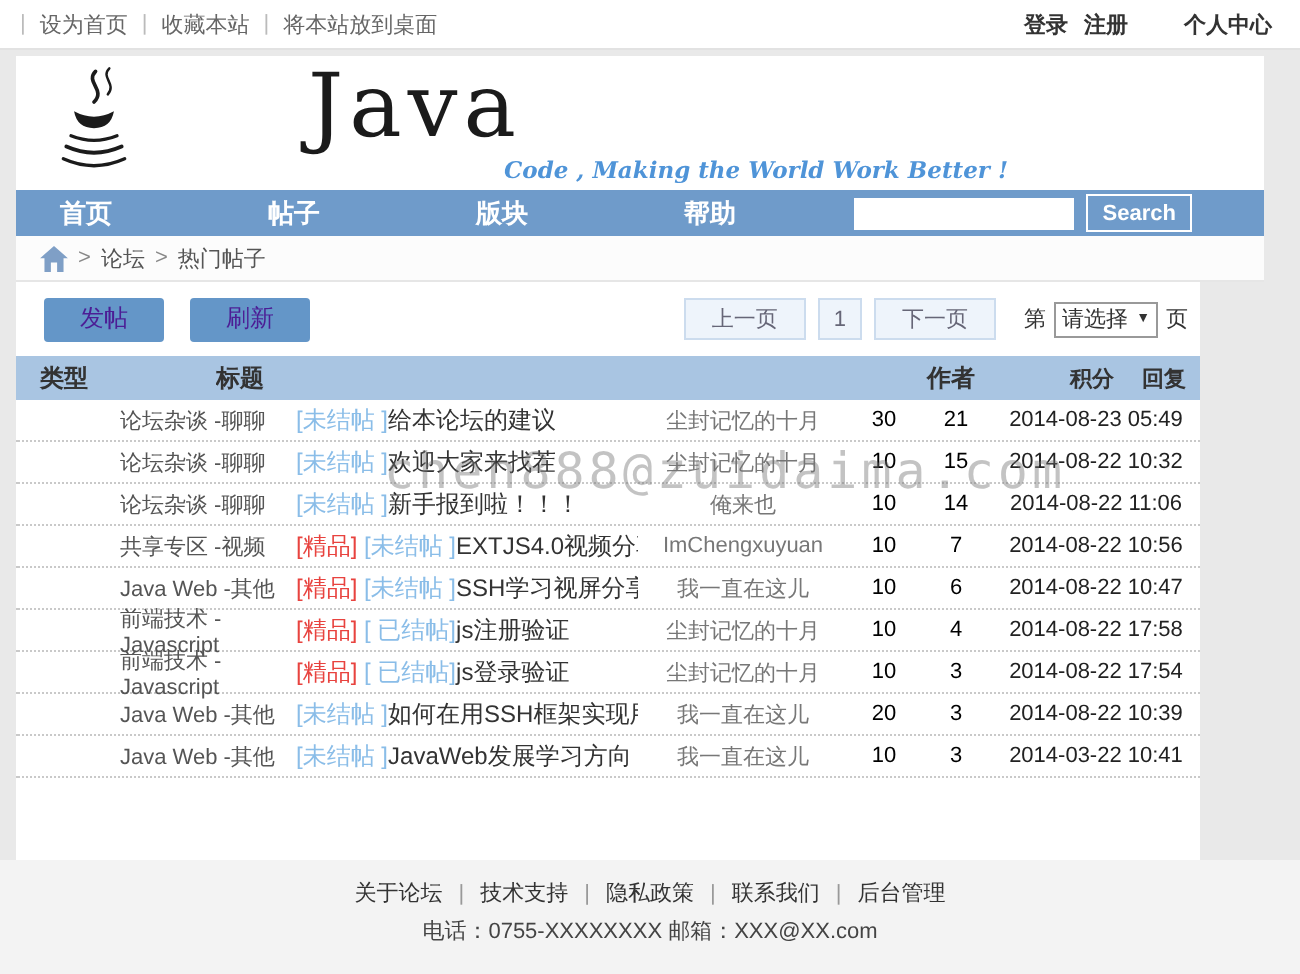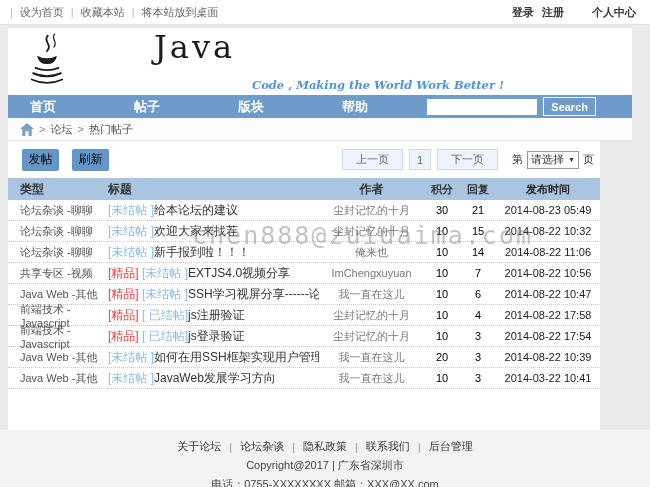--- a/index.html
+++ b/index.html
@@ -13,49 +13,49 @@
   .topbar-right { display:flex; align-items:center; gap:8px; font-weight:bold; color:#333; }
   .topbar-right a { color:#333; text-decoration:none; cursor:pointer; }
   .topbar-right .gap { width:12px; }
 
   
   .wrapper { margin:3px 0 0 8px; width:624px; }
 
   
   .header { height:67px; background:#fff; position:relative; }
   .logo-cup { position:absolute; left:16px; top:5px; }
-  .java-text { position:absolute; left:146px; top:0px; font-family:"DejaVu Serif", serif; font-size:32px; color:#1b1b1b; letter-spacing:3px; }
+  .java-text { position:absolute; left:146px; top:0px; font-family:"DejaVu Serif", serif; font-size:44px; color:#1b1b1b; letter-spacing:3px; }
   .tagline { position:absolute; left:244px; top:50px; font-family:"DejaVu Serif", serif; font-style:italic; font-weight:bold; color:#4f94d8; font-size:11.5px; }
 
   
   .nav { height:23px; background:#6f9bca; display:flex; align-items:center;gap:36px; }
   .nav-item { color:#fff; font-weight:bold; font-size:13px; margin-left:22px; width:46px; cursor:pointer; }
   .nav-search { margin-left:auto; display:flex; align-items:center; margin-right:36px; }
   .nav-search input { width:110px; height:16px; border:1px solid #fff; font-size:11px; padding:0 3px; outline:none; }
   .search-btn { height:19px; margin-left:6px; background:#6f9bca; border:1px solid #fff; color:#fff; font-weight:bold; font-size:11px; padding:0 7px; cursor:pointer; font-family:"Liberation Sans", sans-serif; }
 
   
   .breadcrumb { height:23px; background:#fcfcfc; border-bottom:1px solid #e6e6e6; display:flex; align-items:center; padding-left:12px; font-size:11px; color:#555; gap:5px; }
   .breadcrumb .crumb { cursor:pointer; }
   .bc-sep { color:#888; }
 
   
   .content { width:592px; background:#fff; height:289px; position:relative; }
   .toolbar { height:37px; display:flex; align-items:center; padding:0 6px 0 14px; }
-  .btn-blue { width:37px; height:22px; background:#6496c8; color:#000000; font-size:12px; border:none; border-radius:2px; margin-right:13px; cursor:pointer; font-family:"Liberation Sans", sans-serif; }
+  .btn-blue { width:60px; height:22px; background:#6496c8; color:#4c1d95; font-size:12px; border:none; border-radius:2px; margin-right:13px; cursor:pointer; font-family:"Liberation Sans", sans-serif; }
   .pager { margin-left:auto; display:flex; align-items:center; gap:6px; }
   .pg { height:21px; background:#eef4fb; border:1px solid #ccdcee; color:#667; font-size:11px; display:flex; align-items:center; padding:0 13px; cursor:pointer; }
   .pg-num { padding:0 7px; }
   .jump { display:flex; align-items:center; gap:4px; margin-left:8px; font-size:11px; color:#333; }
   .jump-select { width:52px; height:18px; border:1px solid #999; display:flex; align-items:center; justify-content:space-between; padding:0 3px; cursor:pointer; background:#fff; }
   .jump-select .caret { font-size:7px; color:#333; }
 
   
   .thead { display:flex; background:#a9c5e2; height:22px; align-items:center; font-weight:bold; color:#333; font-size:12px; }
-  .trow { display:flex; height:21px; align-items:center; border-bottom:1px dotted #c9c9c9; background:#fff; }
+  .trow { display:flex; height:21px; align-items:center; border-bottom:1px dotted #c9c9c9; background:#fff;padding-left:40px; }
   .col-type { width:100px; padding-left:12px; font-size:11px; color:#555; }
   .col-title { flex:1; overflow:hidden; white-space:nowrap; font-size:12px; }
   .col-author { width:105px; text-align:center; font-size:11px; color:#777; }
   .col-points { width:36px; text-align:center; font-size:11px; }
   .col-replies { width:36px; text-align:center; font-size:11px; }
   .col-time { width:104px; text-align:center; font-size:11px; color:#222; }
   .thead .col-type, .thead .col-title, .thead .col-author { font-size:12px; color:#333; }
   .tag-blue { color:#8abde8; }
   .tag-red { color:#e8433f; }
   .title-link { color:#333; cursor:pointer; }
@@ -148,21 +148,20 @@
         </span>
       </span>
     </div>
 
     <div class="thead">
       <span class="col-type">类型</span>
       <span class="col-title">标题</span>
       <span class="col-author">作者</span>
       <span class="col-points">积分</span>
       <span class="col-replies">回复</span>
-      <span class="col-time">发布时间</span>
     </div>
     <div>
         <div class="trow">
           <span class="col-type">论坛杂谈 -聊聊</span>
           <span class="col-title"><span class="tag-blue">[未结帖 ]</span><span class="title-link">给本论坛的建议</span></span>
           <span class="col-author">尘封记忆的十月</span>
           <span class="col-points">30</span>
           <span class="col-replies">21</span>
           <span class="col-time">2014-08-23 05:49</span>
         </div>
@@ -233,23 +232,22 @@
       </div>
   </div>
 </div>
 
 <div class="watermark">chen888@zuidaima.com</div>
 
 <div class="footer">
   <div class="footer-links">
     <span class="flink">关于论坛</span>
     <span class="sep">|</span>
-    <span class="flink">论坛杂谈</span>
+    <span class="flink">技术支持</span>
     <span class="sep">|</span>
     <span class="flink">隐私政策</span>
     <span class="sep">|</span>
     <span class="flink">联系我们</span>
     <span class="sep">|</span>
     <span class="flink">后台管理</span>
   </div>
-  <div class="footer-line">Copyright@2017 | 广东省深圳市</div>
   <div class="footer-line">电话：0755-XXXXXXXX 邮箱：XXX@XX.com</div>
 </div>
 
 </body></html>

